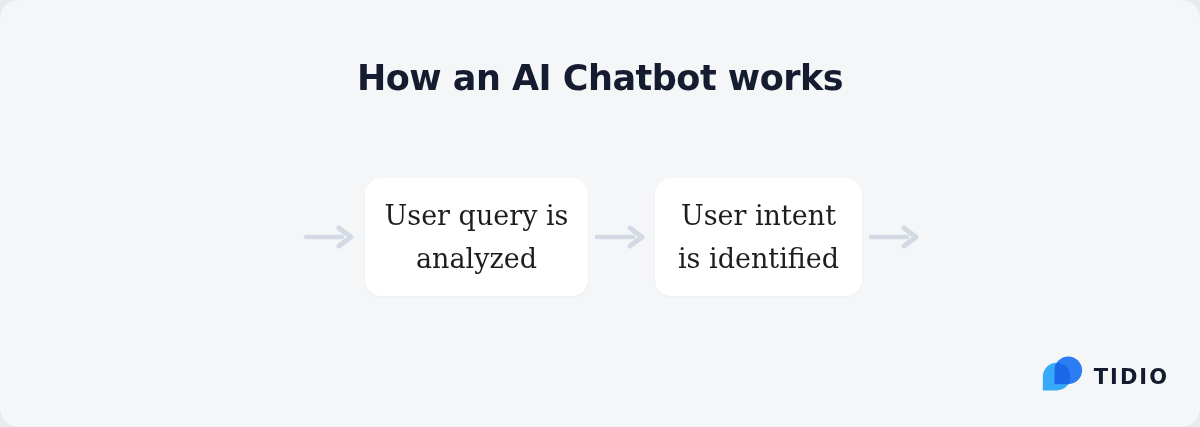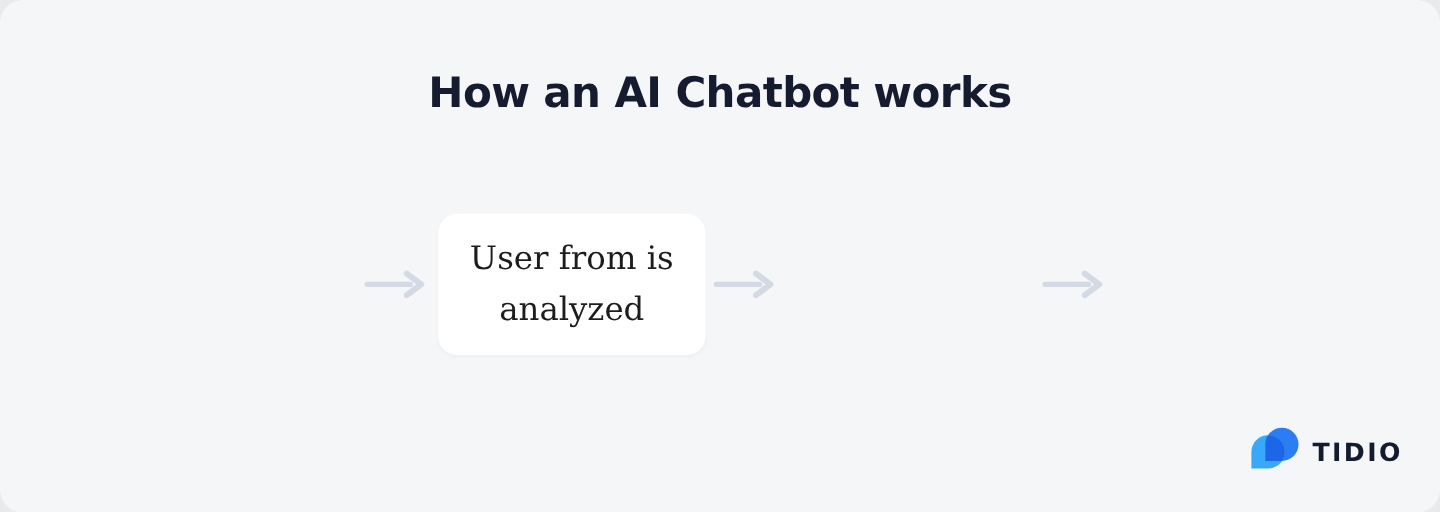--- a/index.html
+++ b/index.html
@@ -46,29 +46,33 @@
 
   <h1 class="title">How an AI Chatbot works</h1>
 
 
   <svg class="arrow" id="arrow1" viewBox="0 0 54 24" fill="none" xmlns="http://www.w3.org/2000/svg" style="color: rgb(211, 218, 228);">
     <line x1="3" y1="12" x2="39" y2="12" stroke="currentColor" stroke-width="4.5" stroke-linecap="round"></line>
     <path d="M36 3 L48 12 L36 21" stroke="currentColor" stroke-width="5" stroke-linecap="round" stroke-linejoin="round"></path>
   </svg>
 
   <div class="step" id="step2">
-    <span class="step-label">User from is
+    <span class="step-label">User query is
 analyzed</span>
   </div>
 
   <svg class="arrow" id="arrow2" viewBox="0 0 54 24" fill="none" xmlns="http://www.w3.org/2000/svg" style="color: rgb(211, 218, 228);">
     <line x1="3" y1="12" x2="39" y2="12" stroke="currentColor" stroke-width="4.5" stroke-linecap="round"></line>
     <path d="M36 3 L48 12 L36 21" stroke="currentColor" stroke-width="5" stroke-linecap="round" stroke-linejoin="round"></path>
   </svg>
 
+  <div class="step" id="step3">
+    <span class="step-label">User intent
+is identified</span>
+  </div>
 
   <svg class="arrow" id="arrow3" viewBox="0 0 54 24" fill="none" xmlns="http://www.w3.org/2000/svg" style="color: rgb(211, 218, 228);">
     <line x1="3" y1="12" x2="39" y2="12" stroke="currentColor" stroke-width="4.5" stroke-linecap="round"></line>
     <path d="M36 3 L48 12 L36 21" stroke="currentColor" stroke-width="5" stroke-linecap="round" stroke-linejoin="round"></path>
   </svg>
 
 
   <div class="logo">
     <svg class="logo-icon" viewBox="0 0 48 48" xmlns="http://www.w3.org/2000/svg">
       <defs>

